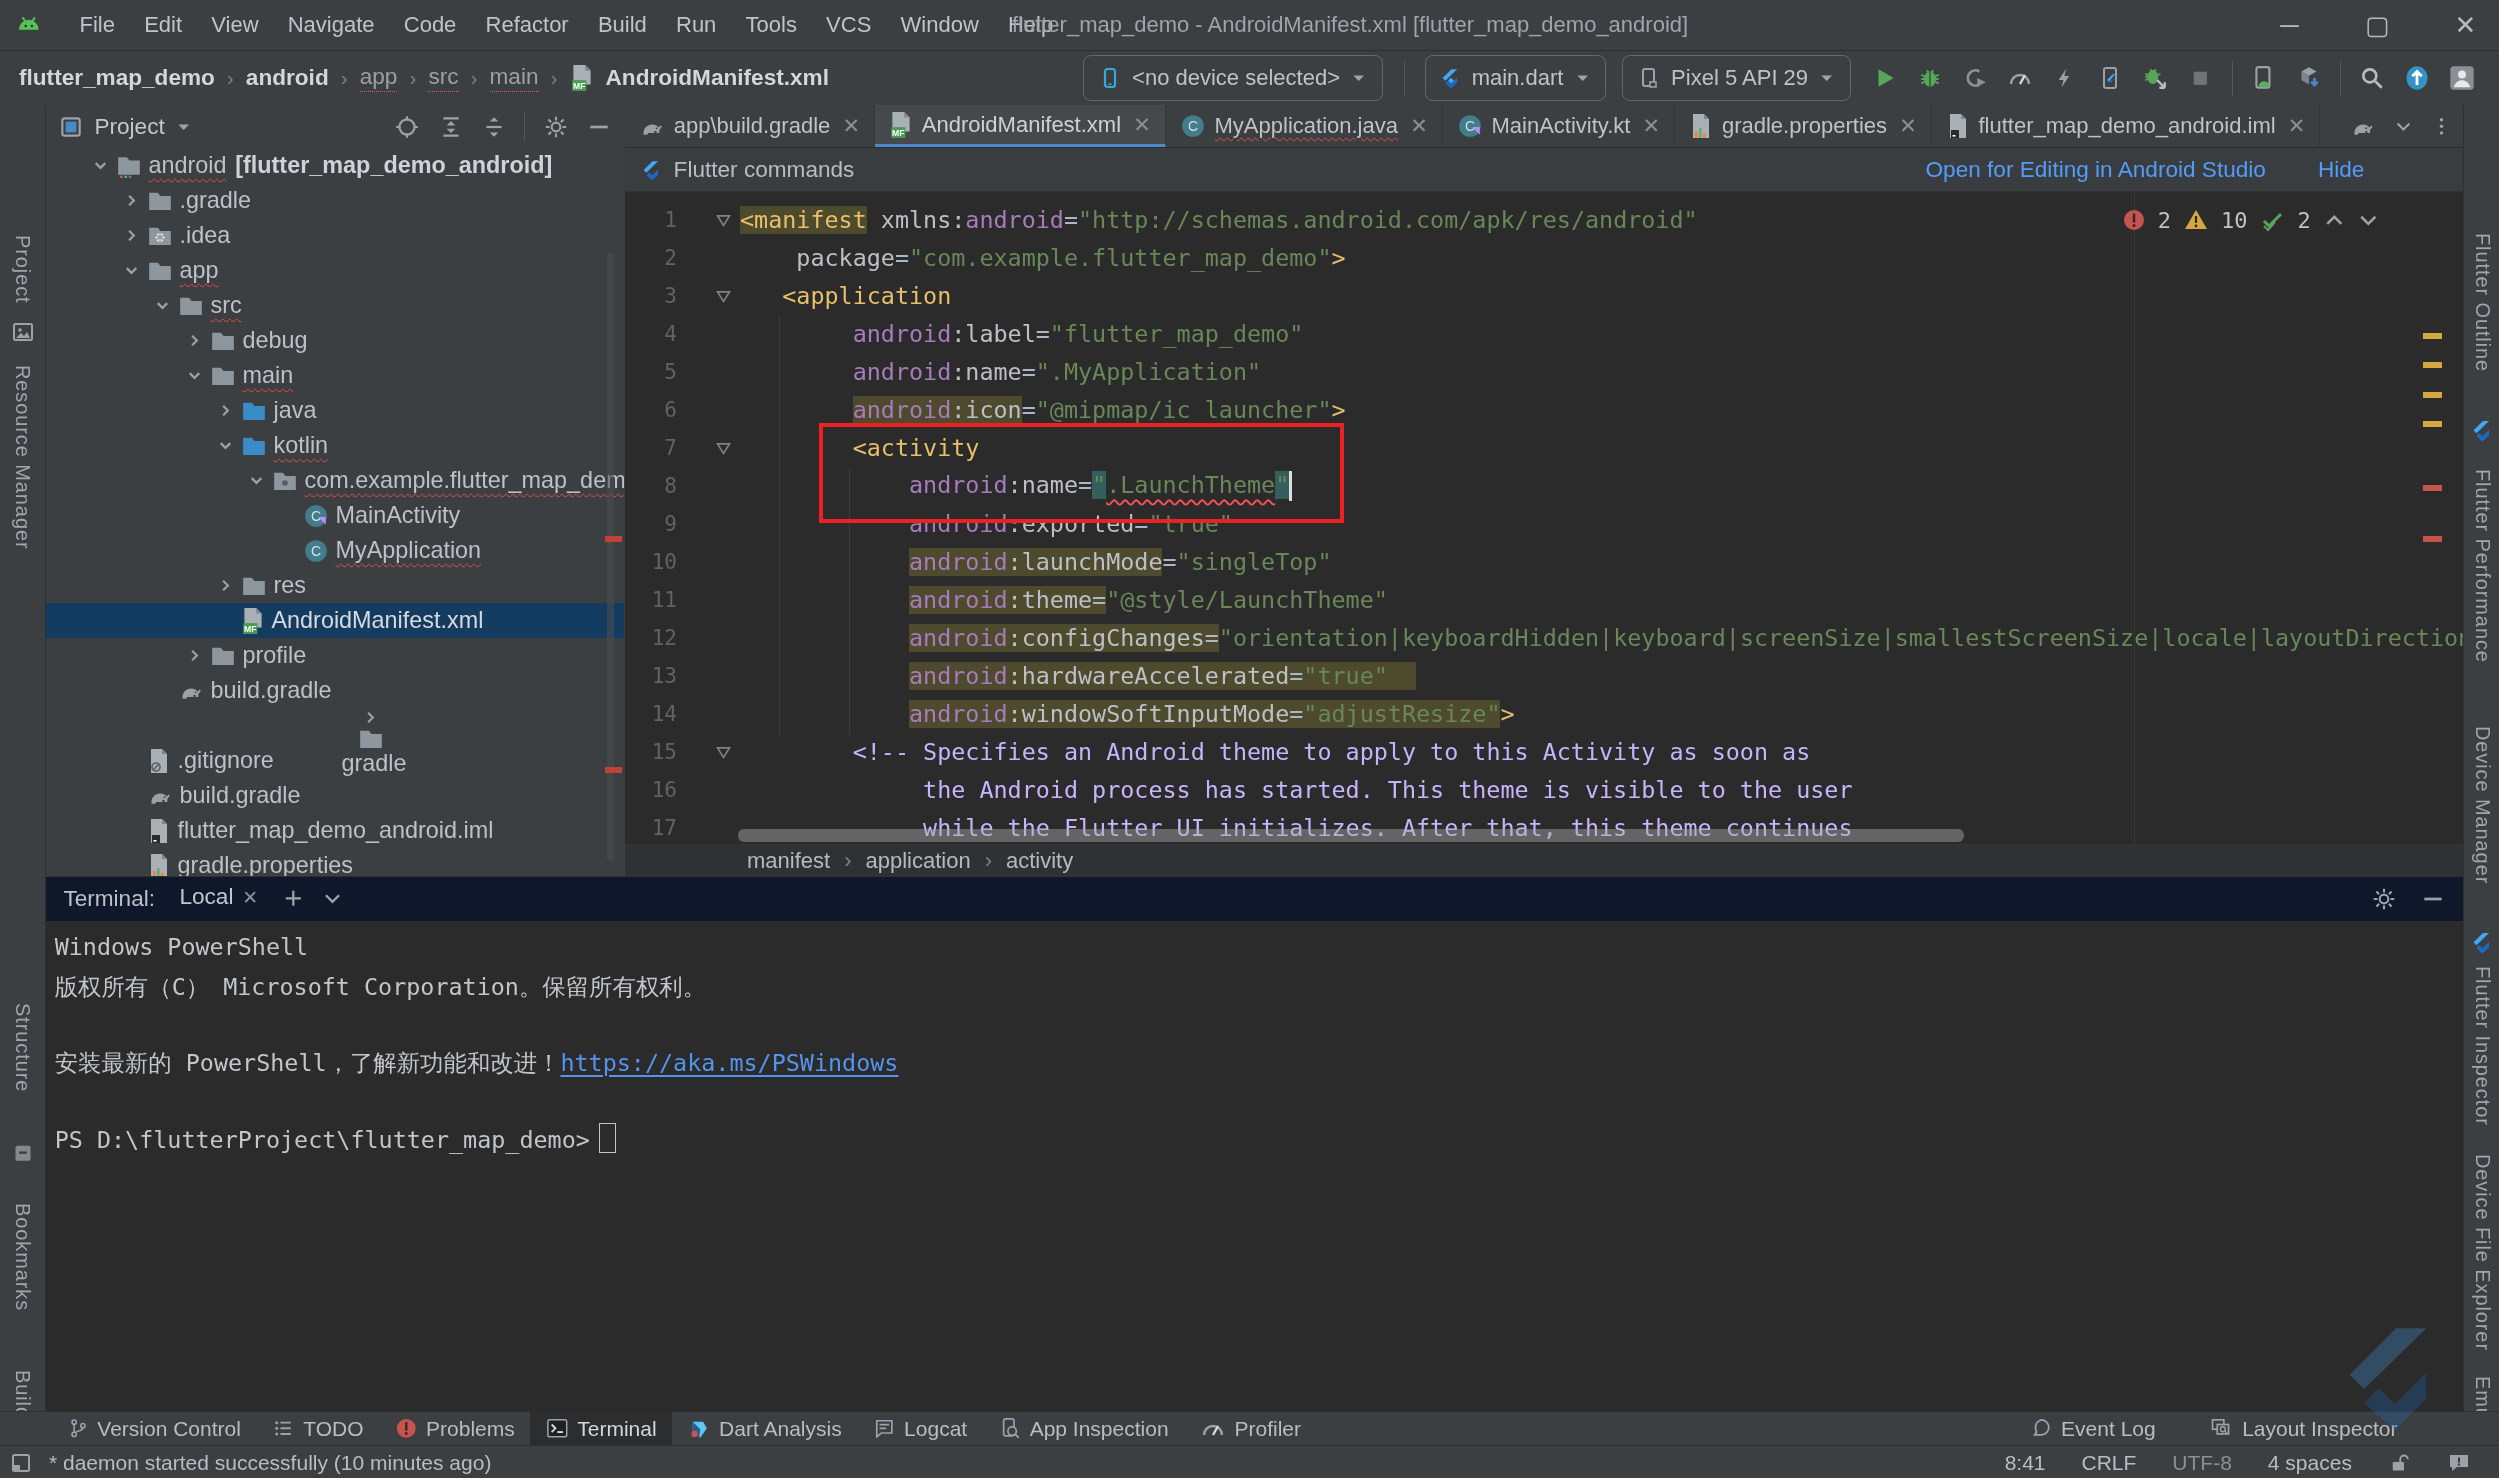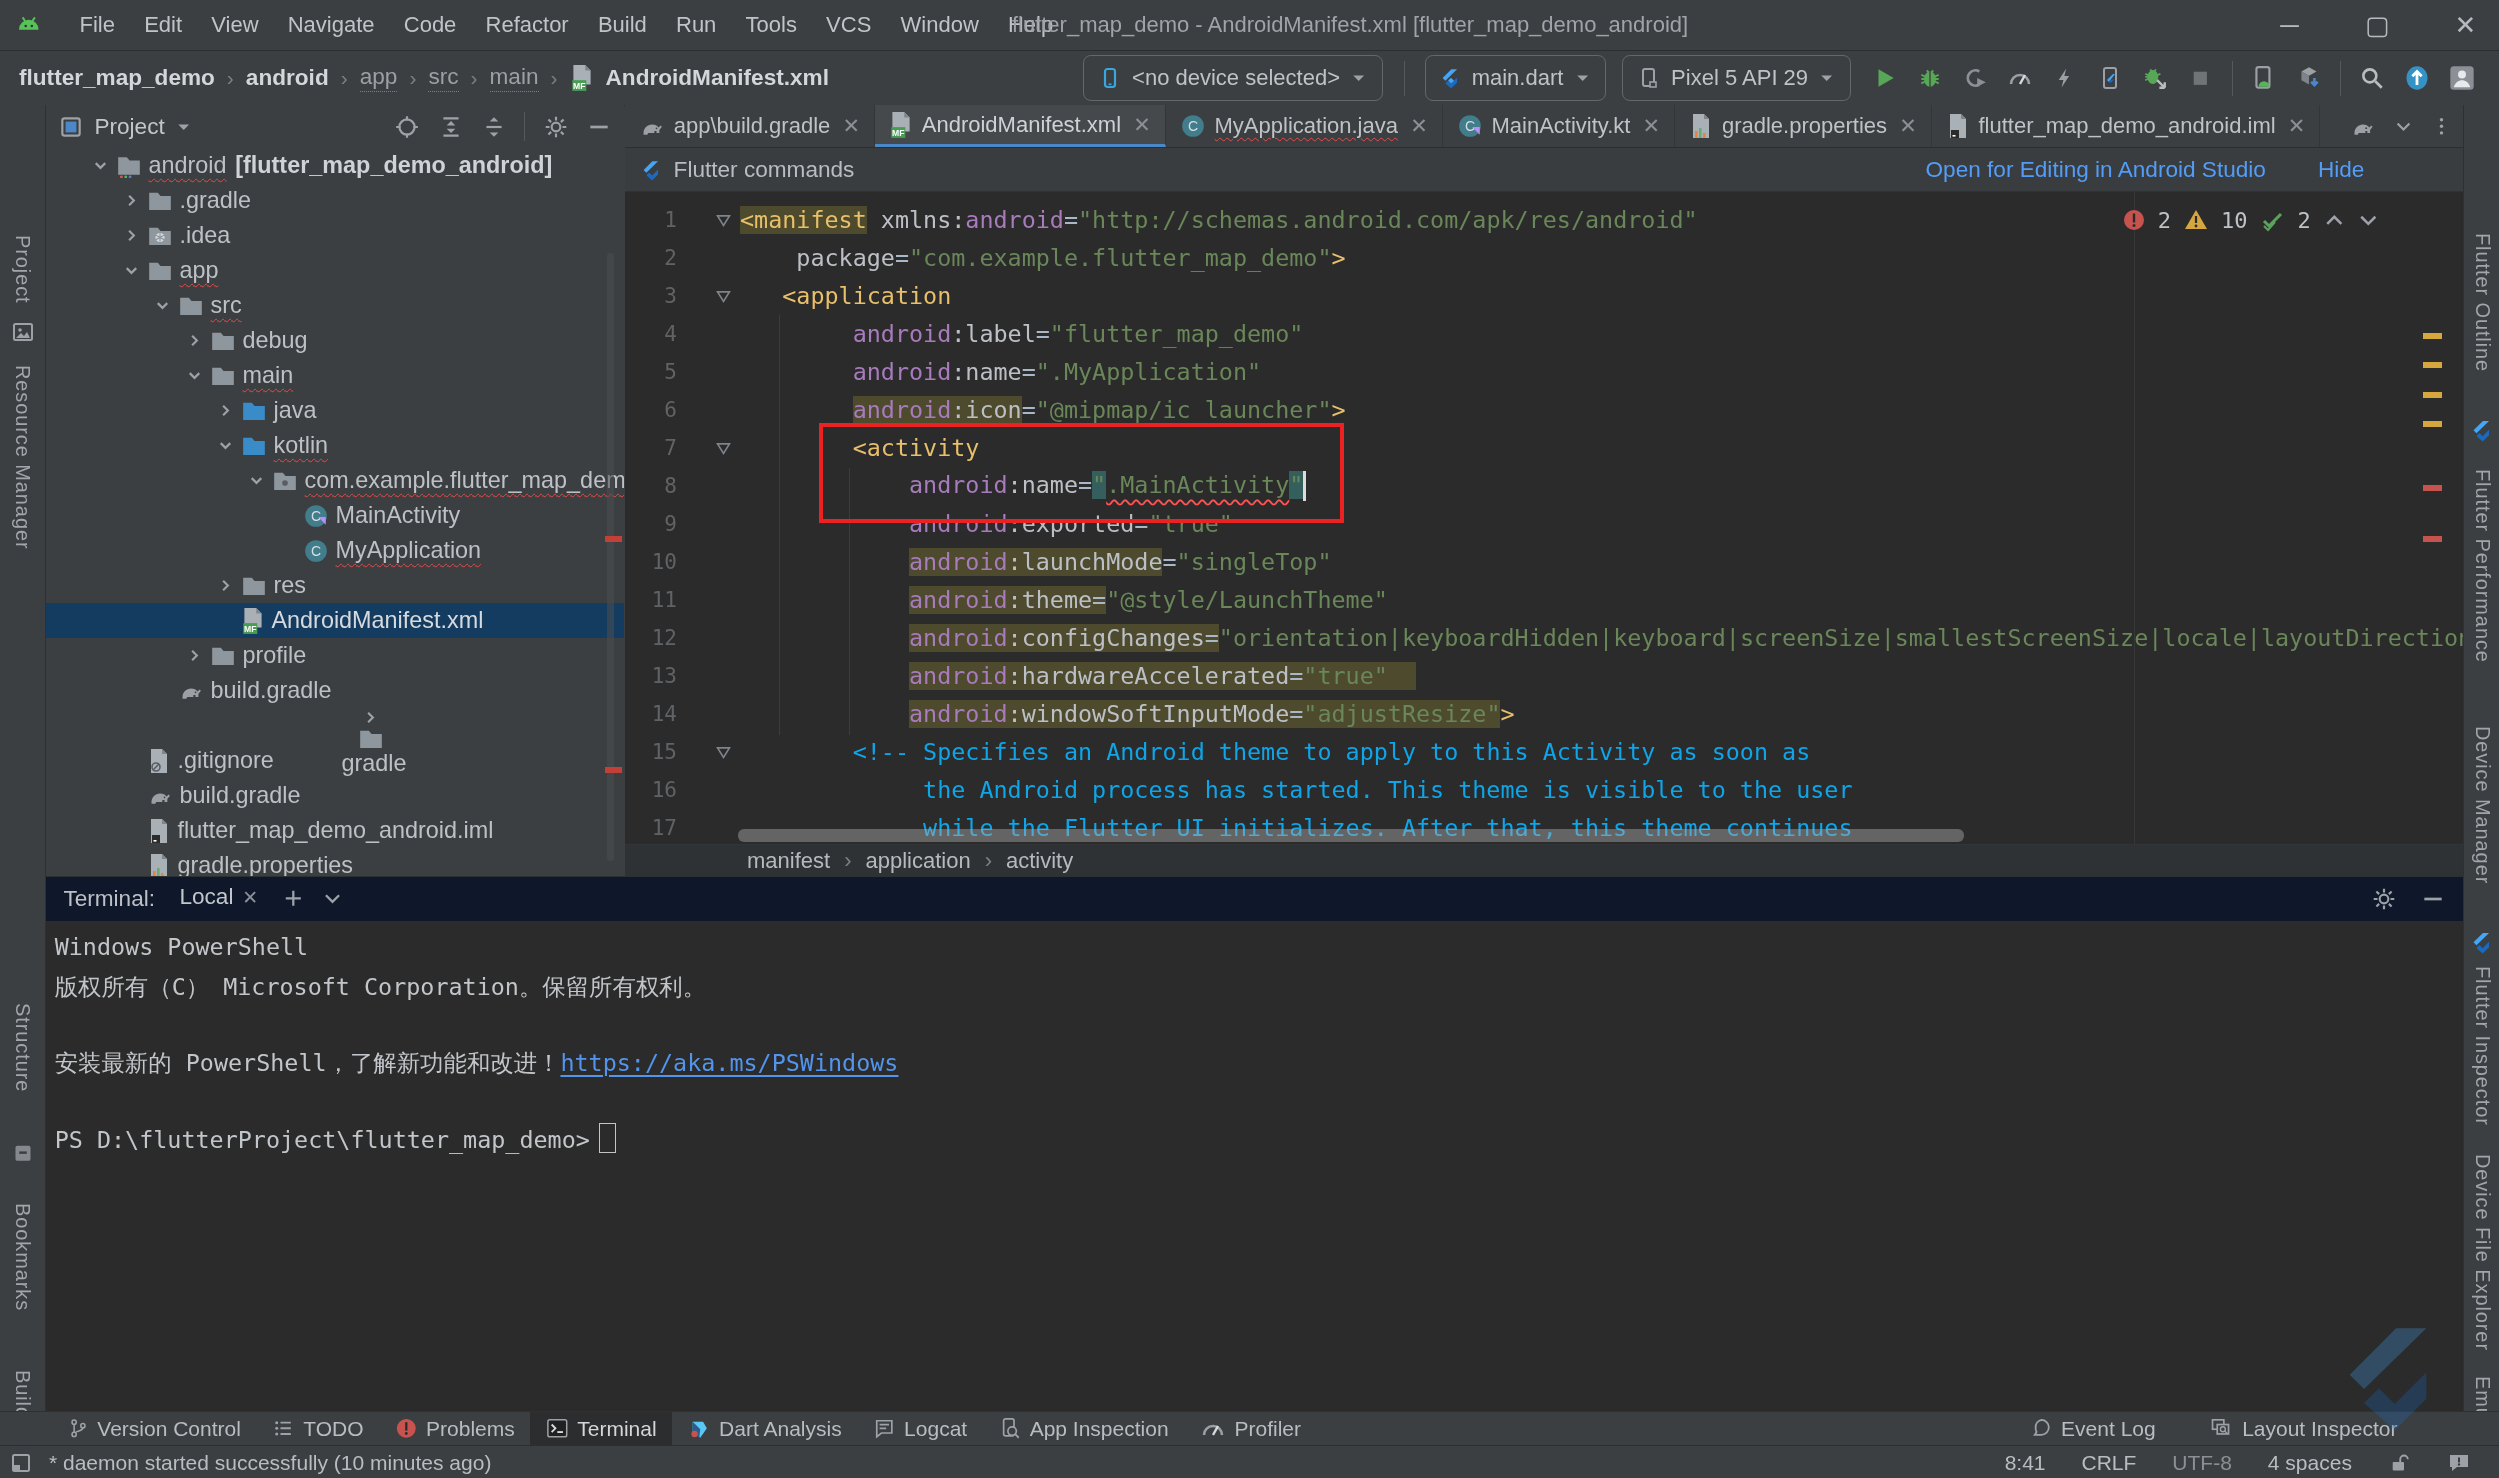--- a/index.html
+++ b/index.html
@@ -64,21 +64,21 @@
   #banner .blabel{color:#b8bdc2}
   #banner .spacer{flex:1}
   .blink{color:#539df8;margin-right:40px}
   #code{position:relative;flex:1;overflow:hidden}
   .guide{position:absolute;width:0.9px;background:#3a3d3e}
   #ruler{position:absolute;left:1509px;top:0;bottom:0;width:0.9px;background:#35383a}
   .cline{height:38px;display:flex;align-items:center}
   .ln{width:52px;text-align:right;color:#606366;font-size:21px;flex:none}
   .fold{width:56px;flex:none;display:flex;justify-content:flex-end;padding-right:7px}
   .ctext{font-size:23.4px;white-space:pre}
-  .seg.p{color:#a9b7c6}.seg.t{color:#e8bf6a}.seg.n{color:#a87bbd}.seg.a{color:#bcc0c6}.seg.v{color:#6a8759}.seg.c{color:#0ea5e9}
+  .seg.p{color:#a9b7c6}.seg.t{color:#e8bf6a}.seg.n{color:#a87bbd}.seg.a{color:#bcc0c6}.seg.v{color:#6a8759}.seg.c{color:#c4b5fd}
   .seg.h{background:#4d4a2e}
   .seg.qh{background:#345f5c}
   .seg.err{text-decoration:underline wavy #ff5252 1.7px;text-underline-offset:6px}
   .caret{display:inline-block;width:2.6px;height:29.5px;background:#dcdcdc;vertical-align:middle}
   #redbox{position:absolute;left:194px;top:231px;width:517px;height:92px;border:4.3px solid #ec2222;pointer-events:none}
   #badges{position:absolute;top:15.6px;right:83px;display:flex;align-items:center;gap:12px;font-size:22px;color:#bfc3c7}
   #hscroll{position:absolute;left:113px;top:637px;width:1226px;height:13px;background:rgba(170,170,170,.45);border-radius:6px}
   .mark{position:absolute;right:21px;width:19px;height:6px}
   #ecrumbs{height:31px;background:#2f3234;display:flex;align-items:center;gap:14px;padding-left:122px;font-size:22px;color:#b6babf;flex:none;border-top:0.9px solid #323537}
   #ecrumbs .sep{color:#7c8187}
@@ -808,21 +808,21 @@
           <span class="fold">
             <svg width="19" height="19" viewBox="0 0 16 16">
               <path d="M3 5h10l-5 8z" fill="none" stroke="#7e848a" stroke-width="1.4"></path>
             </svg>
           </span>
           <span class="ctext"><span class="seg p">        </span><span class="seg t">&lt;activity</span></span>
         </div>
         <div class="cline">
           <span class="ln mono">8</span>
           <span class="fold"></span>
-          <span class="ctext"><span class="seg p">            </span><span class="seg n">android</span><span class="seg a">:name</span><span class="seg p">=</span><span class="seg v qh">"</span><span class="seg v err">.MainActivity</span><span class="seg v qh">"</span><span class="caret"></span></span>
+          <span class="ctext"><span class="seg p">            </span><span class="seg n">android</span><span class="seg a">:name</span><span class="seg p">=</span><span class="seg v qh">"</span><span class="seg v err">.LaunchTheme</span><span class="seg v qh">"</span><span class="caret"></span></span>
         </div>
         <div class="cline">
           <span class="ln mono">9</span>
           <span class="fold"></span>
           <span class="ctext"><span class="seg p">            </span><span class="seg n">android</span><span class="seg a">:exported</span><span class="seg p">=</span><span class="seg v">"true"</span></span>
         </div>
         <div class="cline">
           <span class="ln mono">10</span>
           <span class="fold"></span>
           <span class="ctext"><span class="seg p">            </span><span class="seg n h">android</span><span class="seg a h">:launchMode</span><span class="seg p">=</span><span class="seg v">"singleTop"</span></span>

